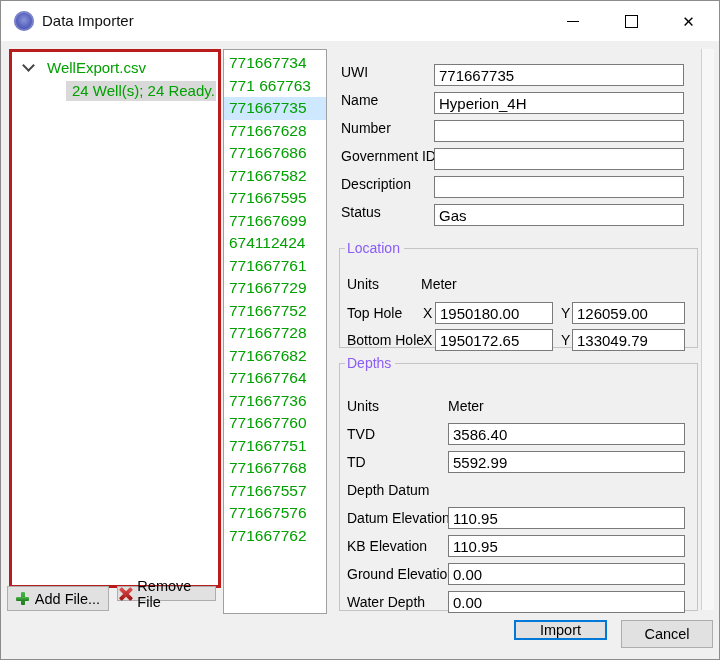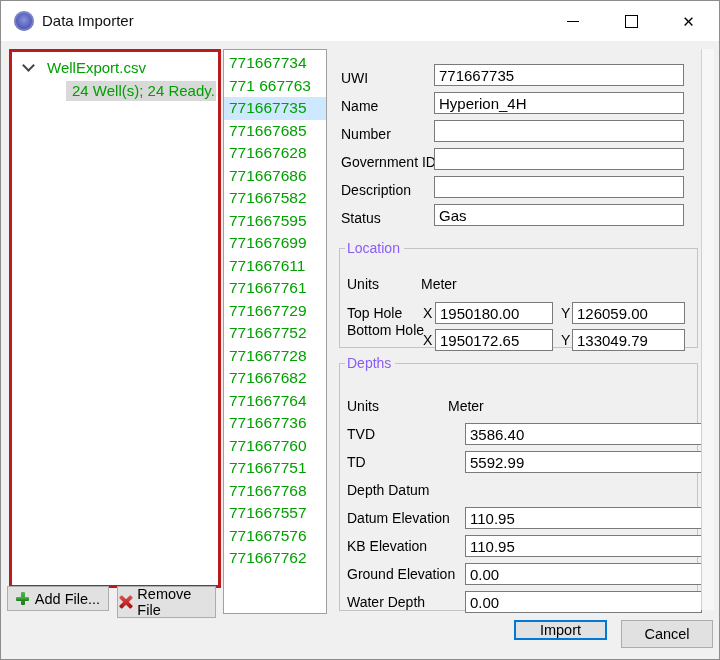--- a/index.html
+++ b/index.html
@@ -29,47 +29,47 @@
   .tree-child{position:absolute;left:54px;top:29px;right:2px;height:20px;line-height:20px;
               background:#d9d9d9;padding-left:6px;font-size:15px;color:#00a000;
               white-space:nowrap;overflow:hidden;}
   
   .well-list{position:absolute;left:222px;top:48px;width:102px;height:561px;background:#fff;
              border:1px solid #a0a0a0;overflow:hidden;padding-top:2px;box-sizing:content-box;}
   .well-item{height:22.5px;line-height:22.5px;padding-left:5px;font-size:15.5px;color:#00a000;
              white-space:nowrap;}
   .well-item.selected{background:#cde8ff;}
   
-  .form-row{position:absolute;left:340px;height:22px;display:flex;align-items:flex-end;}
+  .form-row{position:absolute;left:340px;height:22px;display:flex;align-items:flex-start;}
   .flabel{display:inline-block;width:93px;font-size:14px;color:#000;white-space:nowrap;}
   .finput,.xinput{height:20px;border:1px solid #7a7a7a;background:#fff;font-size:15px;
           font-family:"Liberation Sans","DejaVu Sans",sans-serif;padding:0 0 0 4px;outline:none;color:#000;}
   .finput{width:244px;}
   fieldset{position:absolute;margin:0;padding:0;border:1px solid #c4c4c4;background:transparent;}
   fieldset legend{font-size:14px;color:#8b5cf6;margin-left:5px;padding:0 4px 0 2px;}
   #location-group{left:338px;top:239px;width:357px;height:106px;}
   #depths-group{left:338px;top:354px;width:357px;height:254px;}
   .grow{position:absolute;height:22px;display:flex;align-items:center;font-size:14px;color:#000;}
   .units-label{display:inline-block;}
   
   .loc-label{position:absolute;left:7px;font-size:14px;color:#000;white-space:nowrap;}
   .xy-lab{position:absolute;font-size:14px;color:#000;}
   .xinput{position:absolute;}
   
-  .depth-row{position:absolute;left:7px;height:22px;display:flex;align-items:center;gap:17px;}
+  .depth-row{position:absolute;left:7px;height:22px;display:flex;align-items:center;}
   .dlabel{display:inline-block;width:101px;font-size:14px;color:#000;white-space:nowrap;}
   .dinput{width:231px;}
   
   .scroll-strip{position:absolute;left:700px;top:48px;width:12px;height:561px;background:#f7f7f7;
                 border-left:1px solid #d0d0d0;}
   
   .btn{position:absolute;background:#e1e1e1;border:1px solid #adadad;font-size:14.5px;color:#000;
        display:flex;align-items:center;justify-content:center;cursor:default;box-sizing:border-box;}
   #add-file-btn{left:6px;top:585px;width:102px;height:25px;}
-  #remove-file-btn{left:116px;top:585px;width:99px;height:32px;}
+  #remove-file-btn{left:116px;top:585px;width:99px;height:15px;}
   #import-btn{left:513px;top:619px;width:93px;height:20px;border:2px solid #0078d7;}
   #cancel-btn{left:620px;top:619px;width:92px;height:28px;}
   .plus-icon{position:relative;width:13px;height:13px;margin-right:6px;}
   .plus-icon::before,.plus-icon::after{content:"";position:absolute;background:linear-gradient(#4db84d,#1d7a1d);
        border-radius:1px;}
   .plus-icon::before{left:5px;top:0;width:4px;height:13px;}
   .plus-icon::after{left:0;top:5px;width:13px;height:4px;}
   .x-icon{position:relative;width:14px;height:14px;margin-right:6px;}
   .x-icon::before,.x-icon::after{content:"";position:absolute;left:6px;top:-1px;width:4px;height:16px;
        background:linear-gradient(#e05050,#a51212);border-radius:1px;}
@@ -100,27 +100,26 @@
       <span class="chevron"></span>
       <span class="tree-root-label">WellExport.csv</span>
     </div>
     <div class="tree-child">24 Well(s); 24 Ready...</div>
   </div>
 
   <div class="well-list">
       <div class="well-item">771667734</div>
       <div class="well-item">771 667763</div>
       <div class="well-item selected">771667735</div>
-      <div class="well-item">771667685</div>
       <div class="well-item">771667628</div>
       <div class="well-item">771667686</div>
       <div class="well-item">771667582</div>
       <div class="well-item">771667595</div>
       <div class="well-item">771667699</div>
-      <div class="well-item">771667611</div>
+      <div class="well-item">674112424</div>
       <div class="well-item">771667761</div>
       <div class="well-item">771667729</div>
       <div class="well-item">771667752</div>
       <div class="well-item">771667728</div>
       <div class="well-item">771667682</div>
       <div class="well-item">771667764</div>
       <div class="well-item">771667736</div>
       <div class="well-item">771667760</div>
       <div class="well-item">771667751</div>
       <div class="well-item">771667768</div>
@@ -163,21 +162,21 @@
       <span>Meter</span>
     </div>
     <div>
       <span class="loc-label" style="top:49px;">Top Hole</span>
       <span class="xy-lab" style="left:83px;top:49px;">X</span>
       <input class="xinput" style="left: 95px; top: 46px; width: 112px;" value="1950180.00">
       <span class="xy-lab" style="left:221px;top:49px;">Y</span>
       <input class="xinput" style="left: 232px; top: 46px; width: 107px;" value="126059.00">
     </div>
     <div>
-      <span class="loc-label" style="top:66px;">Bottom Hole</span>
+      <span class="loc-label" style="top:76px;">Bottom Hole</span>
       <span class="xy-lab" style="left:83px;top:76px;">X</span>
       <input class="xinput" style="left: 95px; top: 73px; width: 112px;" value="1950172.65">
       <span class="xy-lab" style="left:221px;top:76px;">Y</span>
       <input class="xinput" style="left: 232px; top: 73px; width: 107px;" value="133049.79">
     </div>
   </fieldset>
 
   <fieldset id="depths-group">
     <legend>Depths</legend>
     <div class="grow" style="left:7px;top:24px;">

